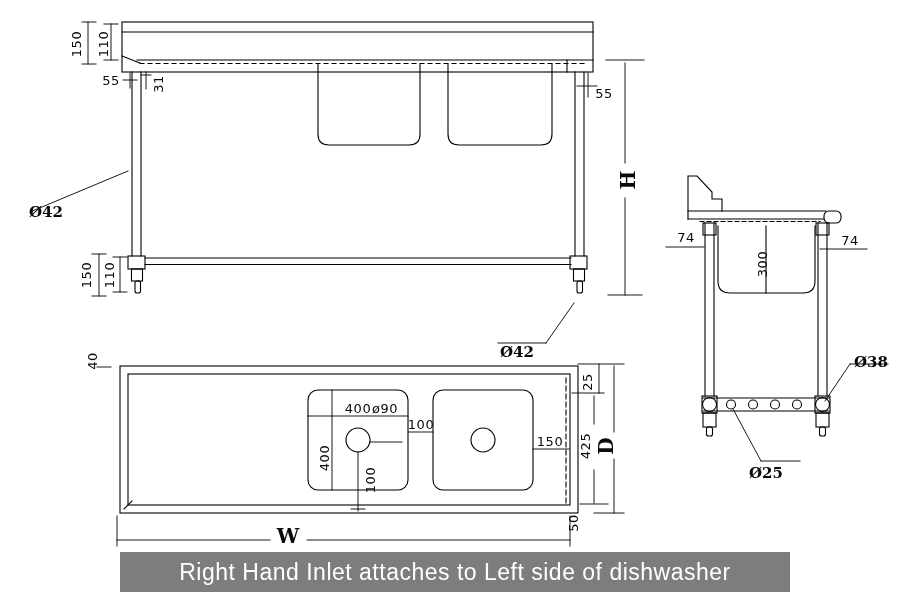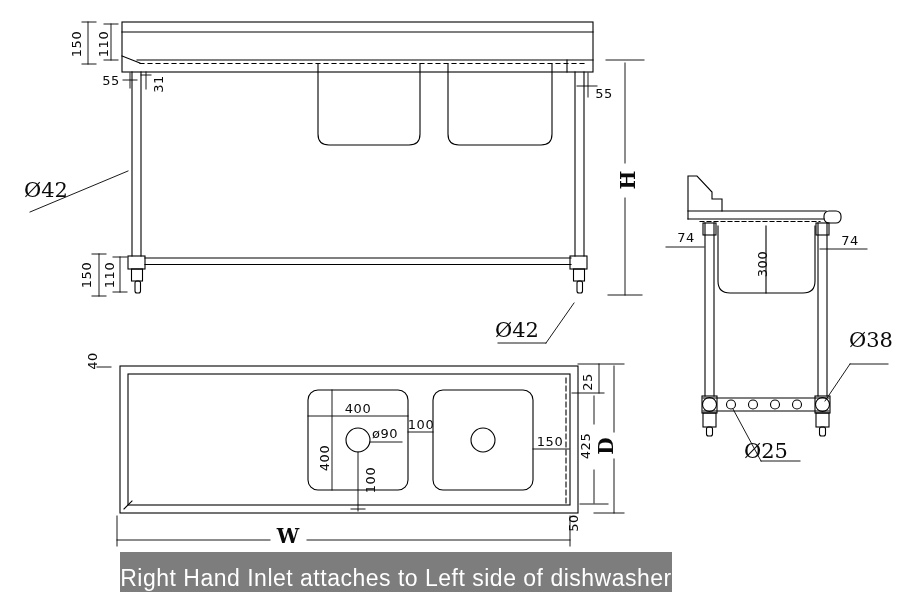--- a/index.html
+++ b/index.html
@@ -4,23 +4,23 @@
 <style>
   html,body{margin:0;padding:0;background:#fff;}
   .canvas{position:relative;width:913px;height:610px;background:#fff;overflow:hidden;
           font-family:"DejaVu Sans",sans-serif;}
   .drawing{position:absolute;left:0;top:0;}
   .lbl{position:absolute;transform:translate(-50%,-50%);white-space:nowrap;
        font-size:13px;color:#0a0a0a;letter-spacing:0.5px;line-height:1;}
   .rot{transform:translate(-50%,-50%) rotate(-90deg);}
   .serif{font-family:"DejaVu Serif",serif;font-size:20px;font-weight:600;letter-spacing:0;}
   .serif.rot{transform:translate(-50%,-50%) rotate(-90deg);}
-  .dia{font-family:"DejaVu Serif",serif;font-size:21px;font-weight:400;letter-spacing:0;}
-  .caption-bar{position:absolute;left:120px;top:552px;width:552px;height:40px;
-       display:flex;align-items:flex-end;justify-content:center;}
+  .dia{font-family:"DejaVu Serif",serif;font-size:15px;font-weight:700;letter-spacing:0;margin-top:22px;}
+  .caption-bar{position:absolute;left:120px;top:552px;width:670px;height:40px;
+       display:flex;align-items:center;justify-content:center;}
   .caption-bar span{font-size:23px;letter-spacing:0.5px;}
 </style>
 </head>
 <body>
 
 <div class="canvas">
 
   <svg class="drawing" width="913" height="610" viewBox="0 0 913 610" fill="none" stroke="#000" stroke-width="1.1" stroke-linecap="square">
 
     <g>
@@ -185,21 +185,21 @@
   <div class="lbl" style="left:604px;top:93px;">55</div>
   <div class="lbl rot serif" style="left:628px;top:180px;">H</div>
   <div class="lbl dia" style="left:46px;top:190px;">Ø42</div>
   <div class="lbl dia" style="left:517px;top:330px;">Ø42</div>
   <div class="lbl rot" style="left:86px;top:275px;">150</div>
   <div class="lbl rot" style="left:109px;top:275px;">110</div>
 
   <div class="lbl rot" style="left:92px;top:361px;">40</div>
   <div class="lbl" style="left:358px;top:408px;">400</div>
   <div class="lbl rot" style="left:324px;top:458px;">400</div>
-  <div class="lbl" style="left:385px;top:433px;">ø90</div>
+  <div class="lbl" style="left:385px;top:408px;">ø90</div>
   <div class="lbl" style="left:421px;top:424px;">100</div>
   <div class="lbl rot" style="left:370px;top:480px;">100</div>
   <div class="lbl" style="left:550px;top:441px;">150</div>
   <div class="lbl rot" style="left:587px;top:382px;">25</div>
   <div class="lbl rot" style="left:585px;top:446px;">425</div>
   <div class="lbl rot serif" style="left:606px;top:446px;">D</div>
   <div class="lbl rot" style="left:573px;top:523px;">50</div>
   <div class="lbl serif" style="left:288px;top:536px;">W</div>
 
   <div class="lbl" style="left:686px;top:237px;">74</div>

